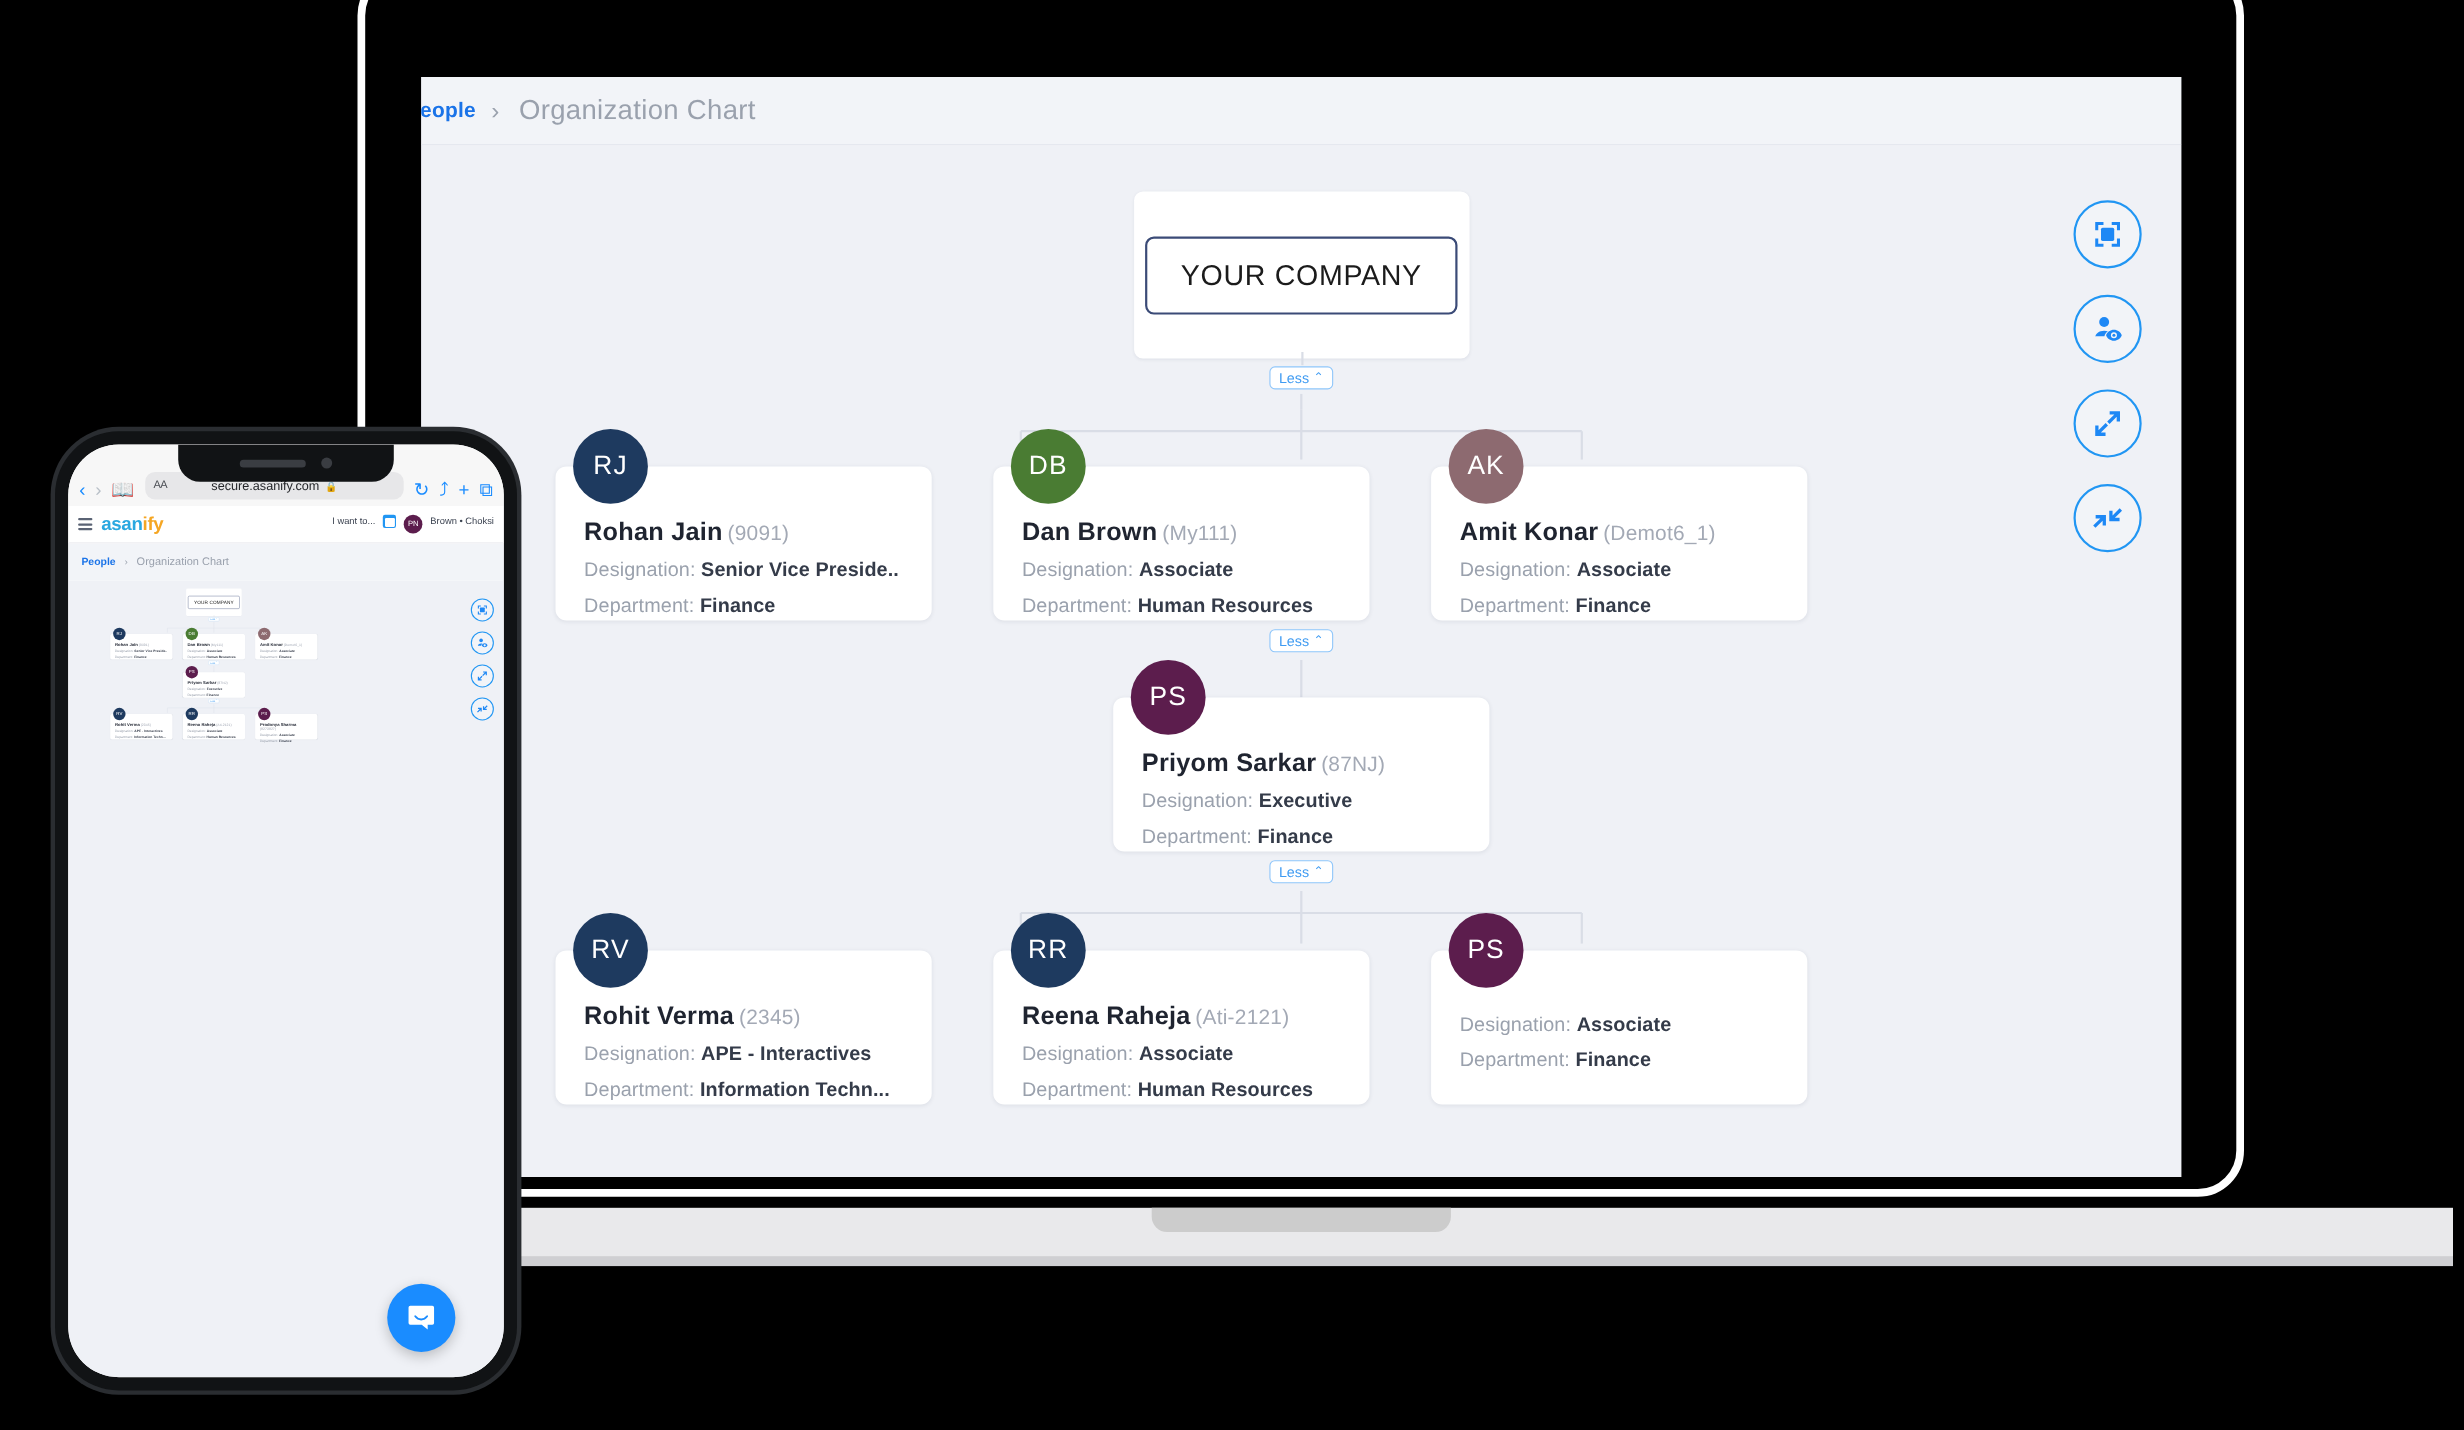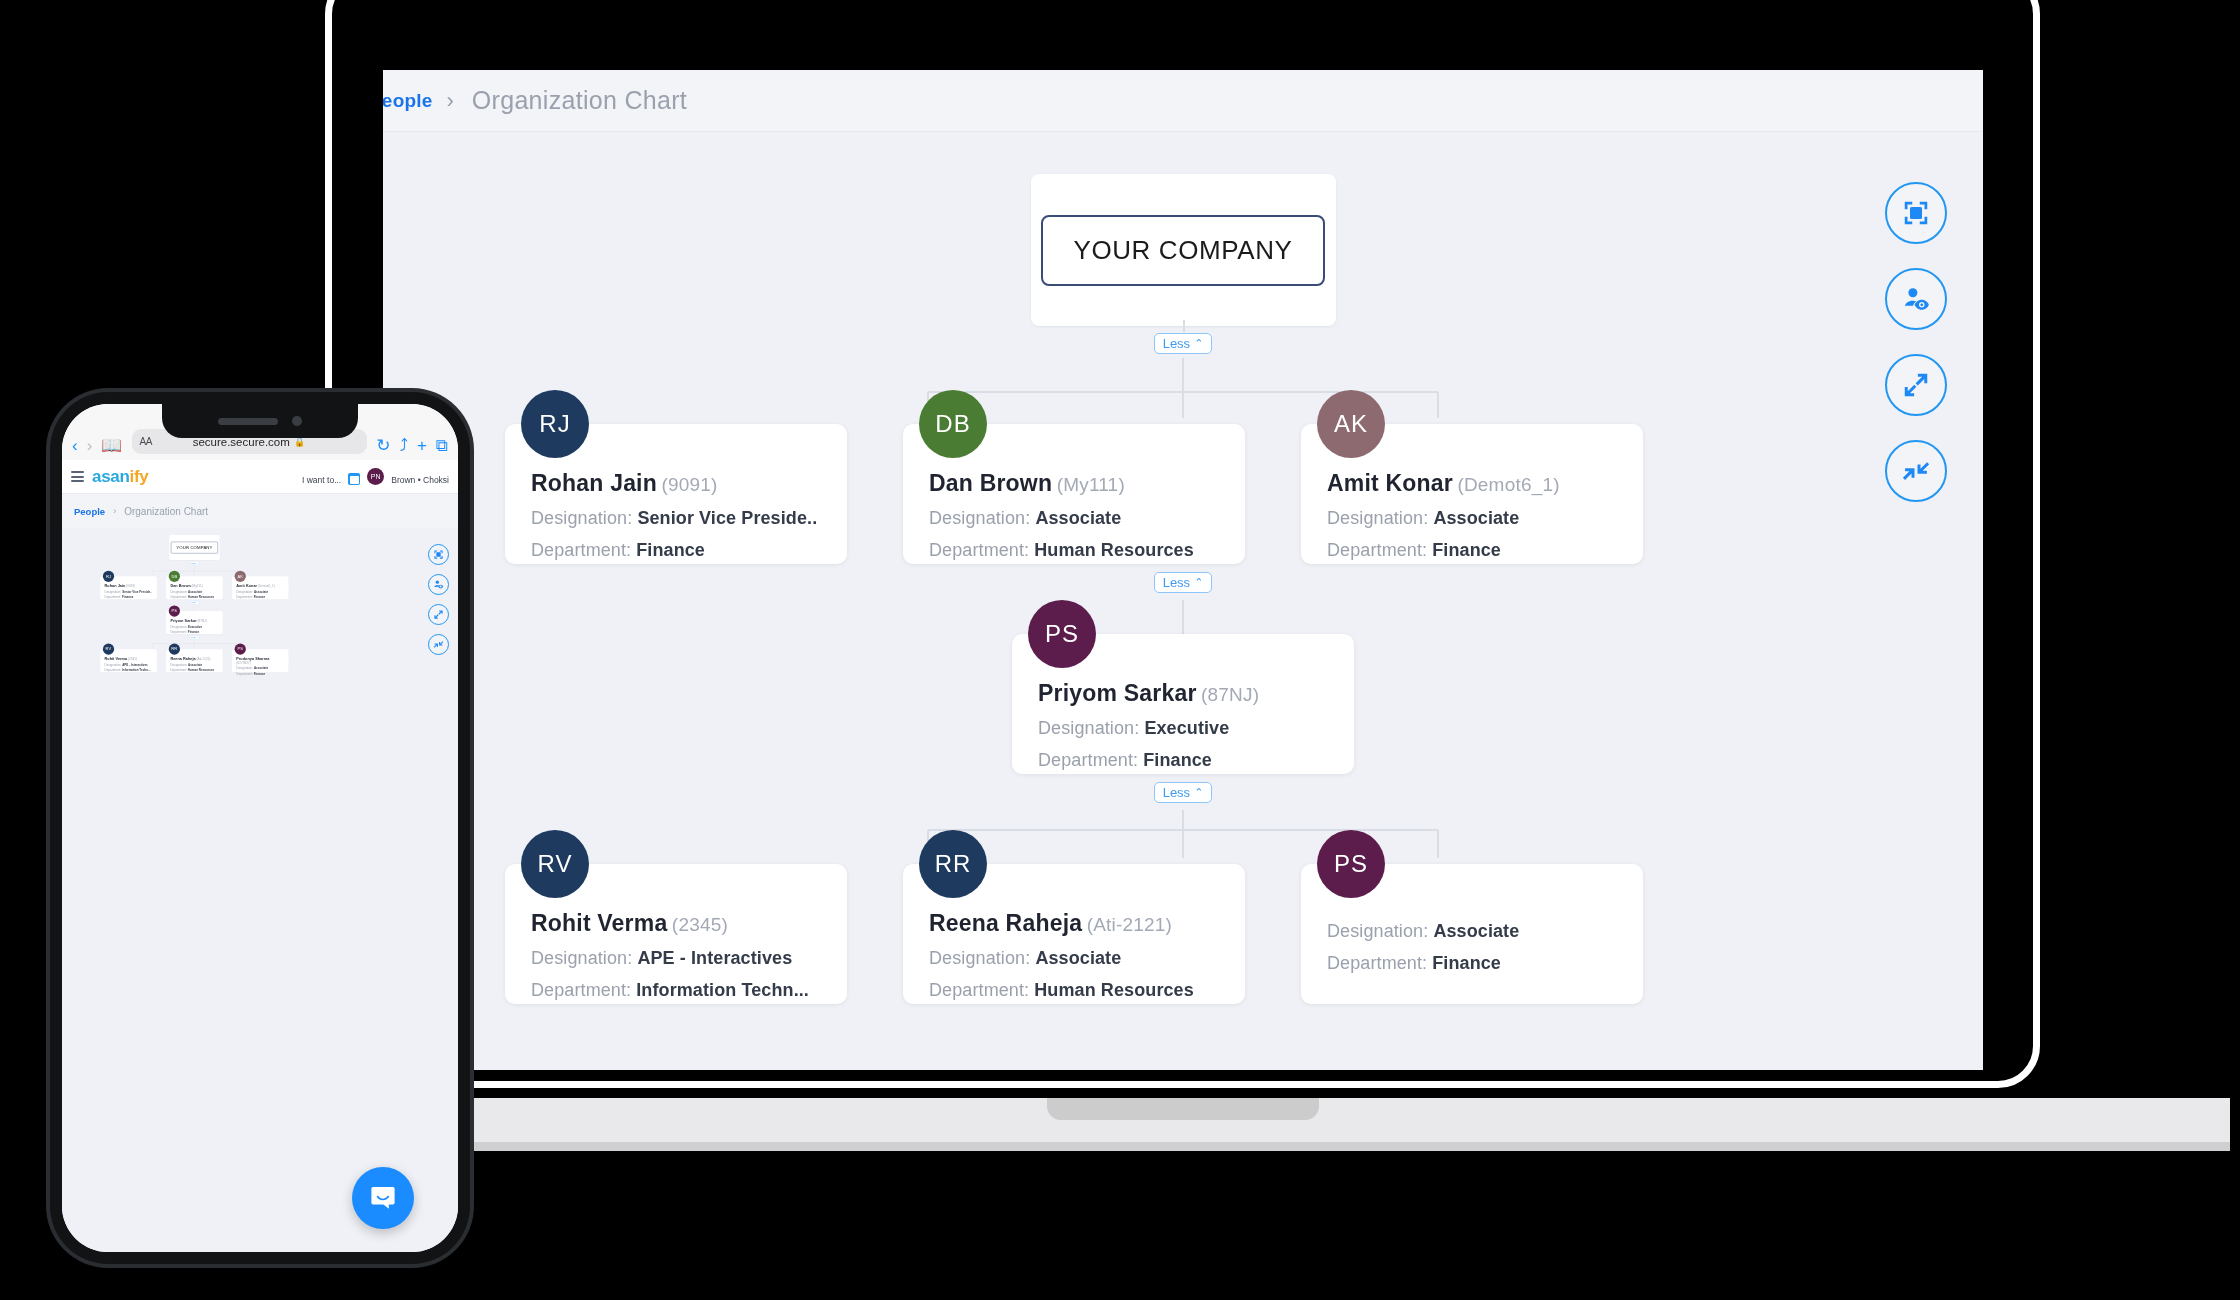--- a/index.html
+++ b/index.html
@@ -154,21 +154,21 @@
   .app-bar {
     position: absolute; left: 0; top: 56px; width: 100%; height: 34px;
     background: #ffffff; display: flex; align-items: center; padding: 0 9px; gap: 8px;
     border-bottom: 1px solid #ececf0; z-index: 4;
   }
   .hamb { display: flex; flex-direction: column; gap: 2.5px; }
   .hamb i { display: block; width: 13px; height: 2px; background: #5a6374; border-radius: 1px; }
   .brand { font-size: 17px; letter-spacing: -.3px; font-weight: 600; }
   .brand .b1 { color: #2aa8e0; }
   .brand .b2 { color: #f5a623; }
-  .ib-right { margin-left: auto; display: flex; align-items: flex-end; gap: 7px; }
+  .ib-right { margin-left: auto; display: flex; align-items: flex-start; gap: 7px; }
   .iwant { font-size: 8.5px; color: #3b4250; white-space: nowrap; }
   .cal-ico { width: 12px; height: 12px; border-radius: 2px; background: #2196f3; position: relative; }
   .cal-ico:after { content:''; position:absolute; left:1.5px; top:3px; right:1.5px; bottom:1.5px; background:#fff; border-radius:1px; }
   .pn-avatar {
     width: 17px; height: 17px; border-radius: 50%; background: #5c1d4d;
     color: #fff; font-size: 7px; display: flex; align-items: center; justify-content: center;
   }
   .admin-txt { font-size: 8.5px; color: #3b4250; white-space: nowrap; }
 
   .phone-crumbs {
@@ -434,21 +434,21 @@
         <div class="notch-speaker"></div>
         <div class="notch-cam"></div>
       </div>
 
       <div class="safari-bar">
         <span class="sf-icon">‹</span>
         <span class="sf-icon dim">›</span>
         <span class="sf-icon">📖</span>
         <div class="sf-url">
           <span class="sf-aa">AA</span>
-          <span>secure.secure.com</span>
+          <span>secure.asanify.com</span>
           <span class="sf-lock">🔒</span>
         </div>
         <span class="sf-icon">↻</span>
         <span class="sf-icon">⤴</span>
         <span class="sf-icon">+</span>
         <span class="sf-icon">⧉</span>
       </div>
 
       <div class="app-bar">
         <span class="hamb">

